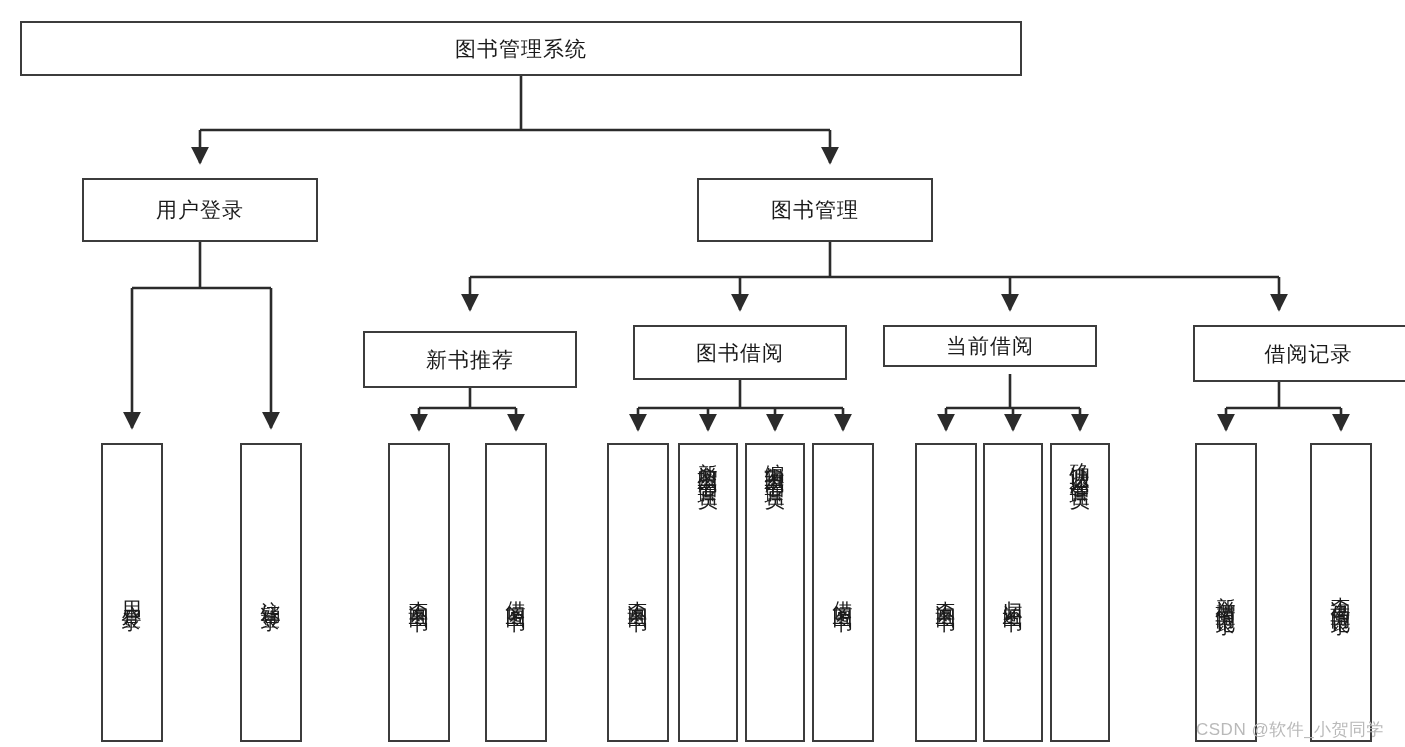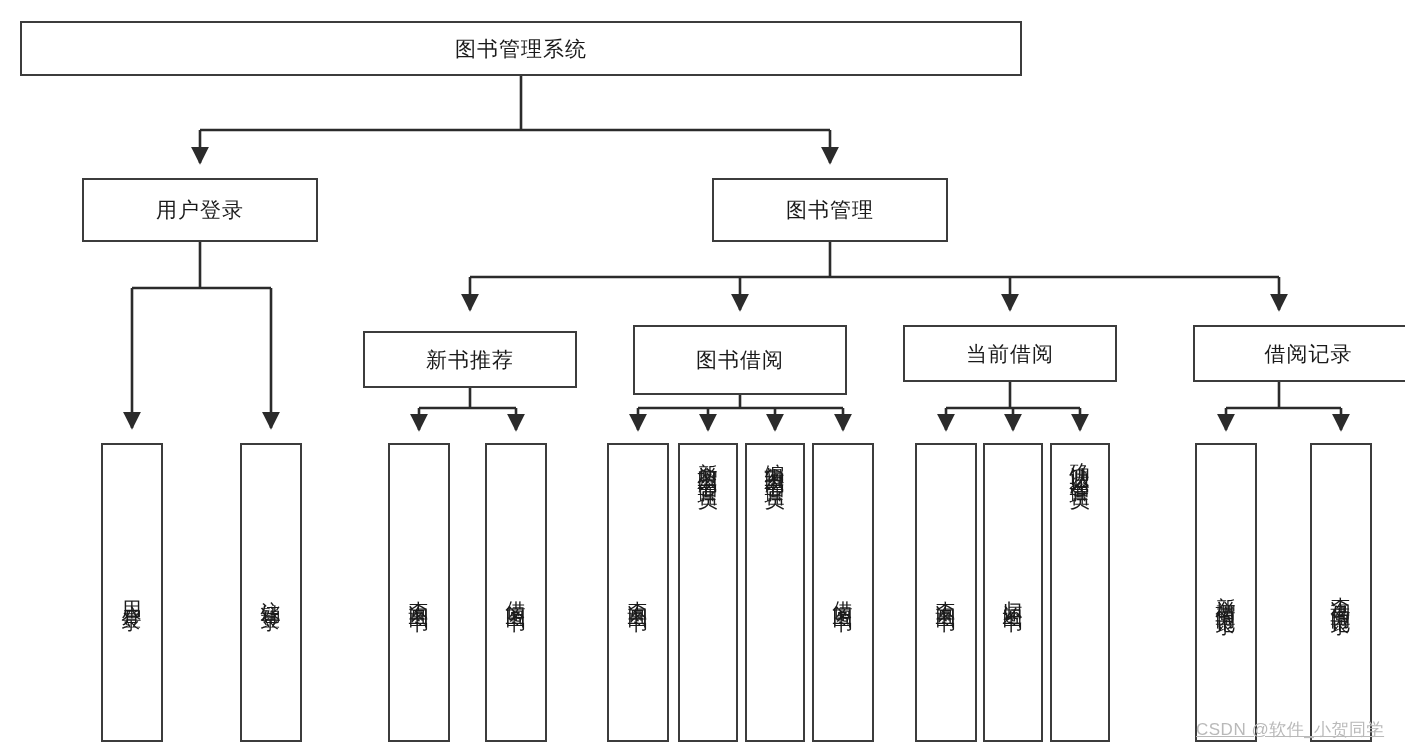--- a/index.html
+++ b/index.html
@@ -117,31 +117,31 @@
     </g>
   </svg>
 
   <div class="node horiz" id="n-root" style="left: 20px; top: 13px; width: 1002px; height: 55px;">
     <span>图书管理系统</span>
   </div>
 
   <div class="node horiz" id="n-l2-0" style="left: 82px; top: 170px; width: 236px; height: 64px;">
     <span>用户登录</span>
   </div>
-  <div class="node horiz" id="n-l2-1" style="left: 712px; top: 170px; width: 236px; height: 64px;">
+  <div class="node horiz" id="n-l2-1" style="left: 697px; top: 170px; width: 236px; height: 64px;">
     <span>图书管理</span>
   </div>
 
   <div class="node horiz" id="n-l3-0" style="left: 363px; top: 323px; width: 214px; height: 57px;">
     <span>新书推荐</span>
   </div>
-  <div class="node horiz" id="n-l3-1" style="left: 633px; top: 317px; width: 214px; height: 70px; text-align: right;">
+  <div class="node horiz" id="n-l3-1" style="left: 633px; top: 317px; width: 214px; height: 55px; text-align: right;">
     <span>图书借阅</span>
   </div>
-  <div class="node horiz" id="n-l3-2" style="left: 903px; top: 317px; width: 214px; height: 57px;">
+  <div class="node horiz" id="n-l3-2" style="left: 883px; top: 317px; width: 214px; height: 42px;">
     <span>当前借阅</span>
   </div>
   <div class="node horiz" id="n-l3-3" style="left: 1193px; top: 317px; width: 231px; height: 57px;">
     <span>借阅记录</span>
   </div>
 
   <div class="node vert" id="n-leaf-0" style="left: 101px; top: 435px; width: 62px; height: 299px;">
     <span class="vtext">用户登录</span>
   </div>
   <div class="node vert" id="n-leaf-1" style="left: 240px; top: 435px; width: 62px; height: 299px;">
@@ -174,15 +174,15 @@
   <div class="node vert top-align" id="n-leaf-10" style="left: 1050px; top: 435px; width: 60px; height: 299px;">
     <span class="vtext">确认归还（管理员）</span>
   </div>
   <div class="node vert" id="n-leaf-11" style="left: 1195px; top: 435px; width: 62px; height: 299px;">
     <span class="vtext">新增借阅记录</span>
   </div>
   <div class="node vert" id="n-leaf-12" style="left: 1310px; top: 435px; width: 62px; height: 299px;">
     <span class="vtext">查询借阅记录</span>
   </div>
 
-  <div class="watermark" id="wm" style="left: 1196px; top: 718px; text-decoration: underline;">CSDN @软件_小贺同学</div>
+  <div class="watermark" id="wm" style="left: 1196px; top: 718px;">CSDN @软件_小贺同学</div>
 
 </div>
 
 </body></html>

